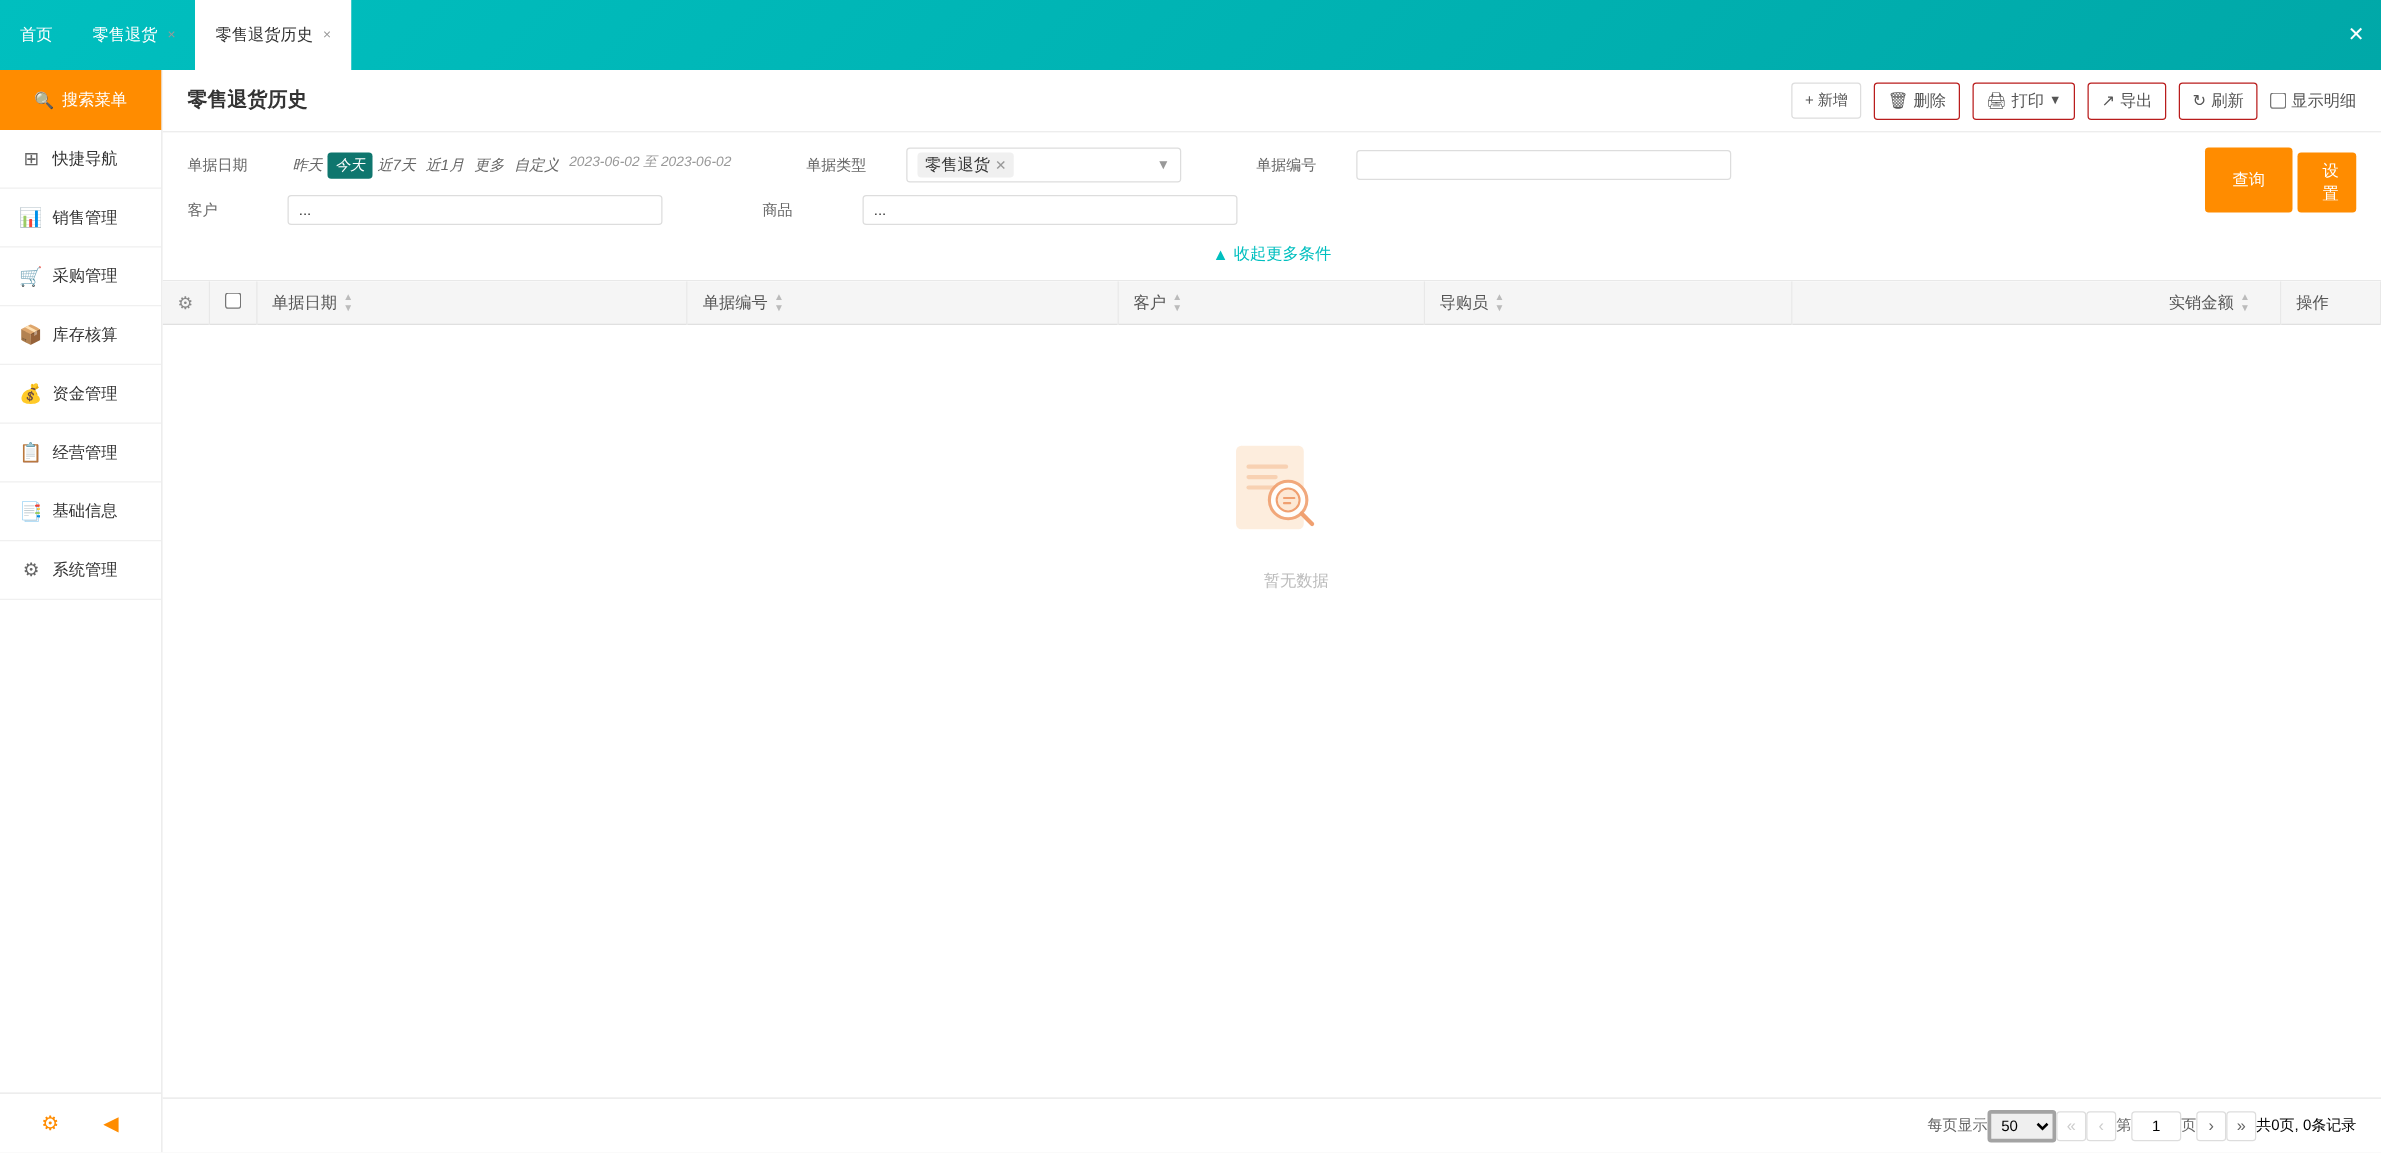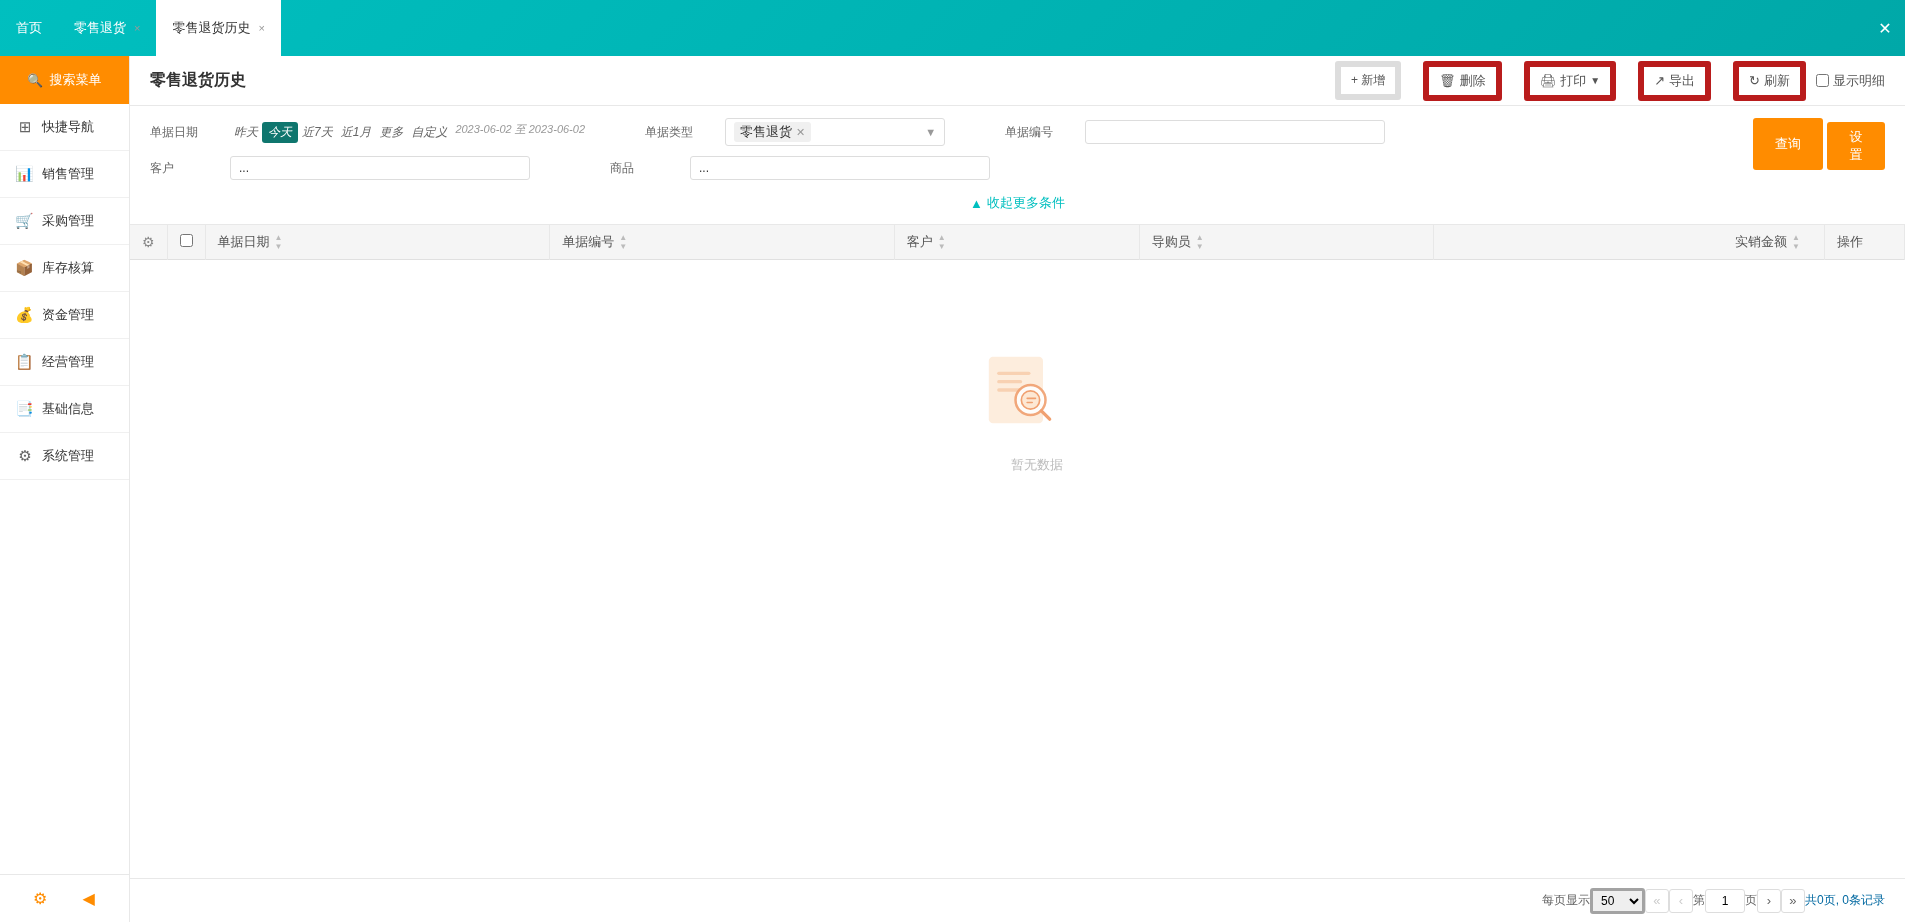--- a/index.html
+++ b/index.html
@@ -149,27 +149,26 @@
     .toolbar {
       display: flex;
       align-items: center;
       gap: 10px;
     }
     .toolbar-btn {
       display: flex;
       align-items: center;
       gap: 4px;
       padding: 5px 10px;
-      border: 6px solid #b91c1c;
+      border: 1px solid #b91c1c;
       border-radius: 3px;
       background: #fff;
       cursor: pointer;
       color: #555;
       font-size: 12px;
-      margin-left: 12px;
     }
     .toolbar-btn-add {
       background: #fff;
       border-color: #ddd;
       color: #555;
     }
     .display-detail {
       display: flex;
       align-items: center;
       gap: 4px;
@@ -284,21 +283,21 @@
     }
     .settings-btn {
       background: #ff8c00;
       color: #fff;
       border: none;
       border-radius: 3px;
       padding: 6px 20px;
       font-size: 13px;
       cursor: pointer;
       display: block;
-      width: 58px;
+      width: 47px;
       margin-top: 4px;
     }
 
     
     .table-area {
       flex: 1;
       background: #fff;
       overflow: auto;
       margin: 0;
     }
@@ -405,21 +404,21 @@
     .pagination-input {
       width: 40px;
       height: 24px;
       border: 1px solid #ddd;
       border-radius: 3px;
       text-align: center;
       font-size: 12px;
       outline: none;
     }
     .page-text { color: #666; font-size: 12px; }
-    .total-text { color: #0369a1; font-size: 12px; }
+    .total-text { color: #000000; font-size: 12px; }
 
     
     ::-webkit-scrollbar { width: 6px; height: 6px; }
     ::-webkit-scrollbar-thumb { background: #ccc; border-radius: 3px; }
     ::-webkit-scrollbar-track { background: #f5f5f5; }
 
     .filter-right-actions {
       display: flex;
       flex-direction: row;
       margin-left: auto;

